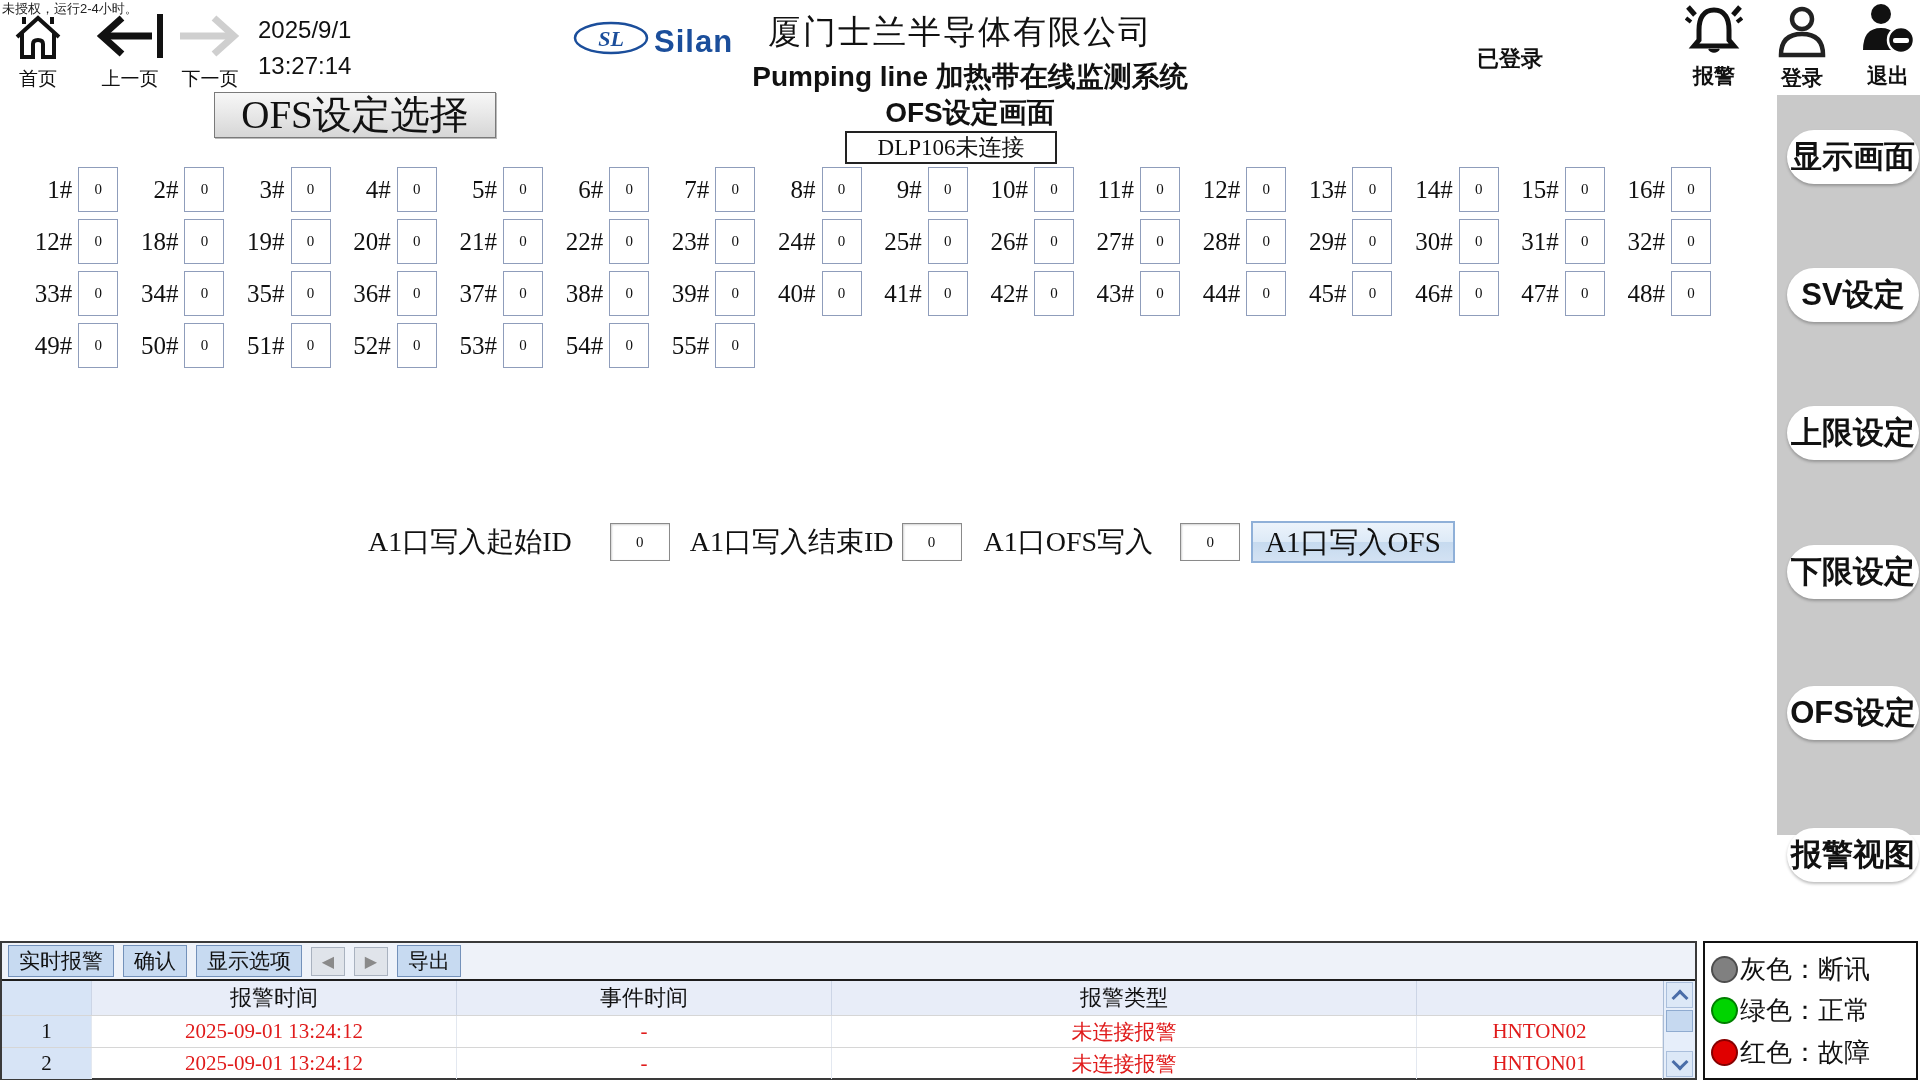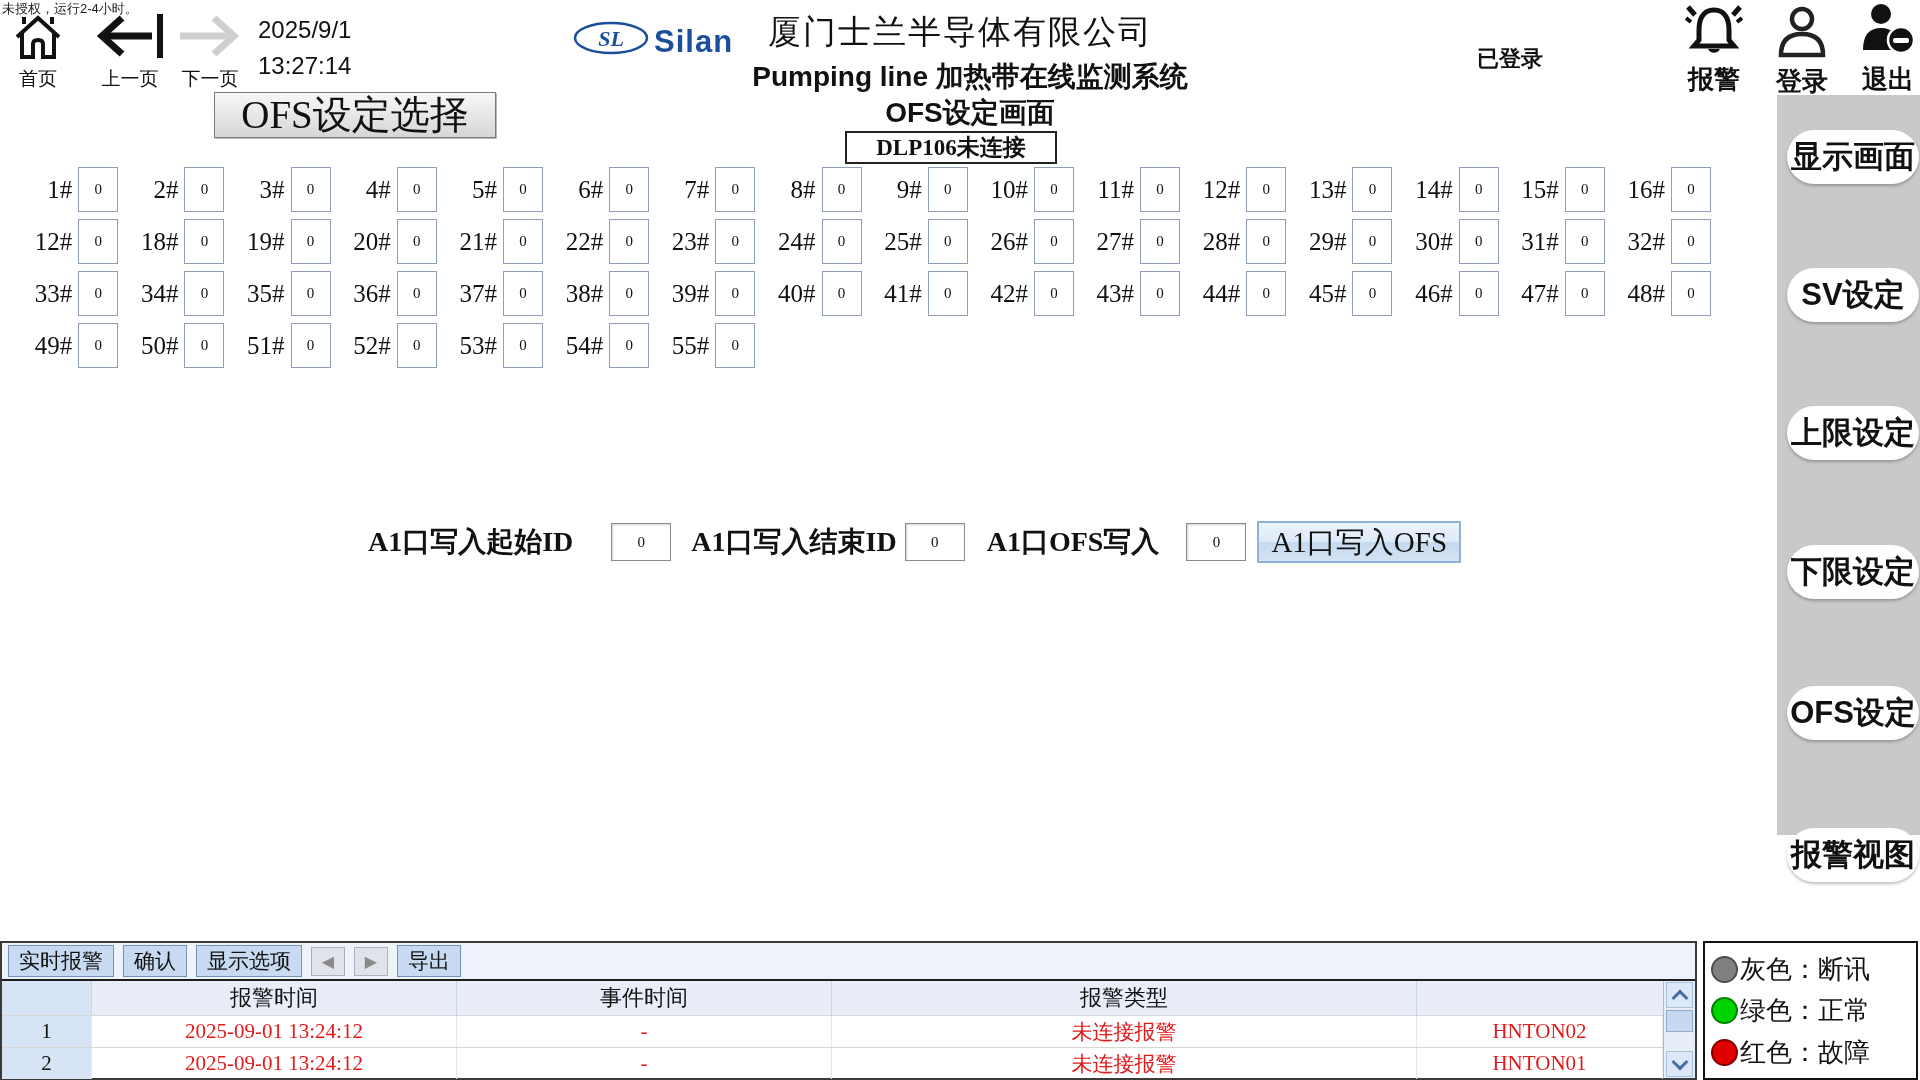--- a/index.html
+++ b/index.html
@@ -24,41 +24,41 @@
     border:1px solid #7a7a7a;box-shadow:1px 1px 0 #bbb;
     font-size:39px;text-align:center;line-height:44px;}
 
   
   .logo{left:572px;top:16px;display:flex;align-items:center;}
   .logo-text{color:#1b4e9b;font-weight:bold;font-size:31px;letter-spacing:1px;margin-left:4px;margin-top:8px;}
   .company{left:768px;top:10px;font-size:33px;letter-spacing:2px;}
   .system{left:600px;top:58px;width:740px;text-align:center;font-weight:bold;font-size:28px;}
   .screen{left:600px;top:94px;width:740px;text-align:center;font-weight:bold;font-size:28px;}
   .device{left:845px;top:131px;width:212px;height:33px;box-sizing:border-box;border:2px solid #222;
-    font-weight:bold;font-size:23px;text-align:center;line-height:29px;}
+    font-weight:normal;font-size:23px;text-align:center;line-height:29px;}
   .login-status{left:1477px;top:44px;font-weight:bold;font-size:22px;}
 
   .ticon{text-align:center;}
-  .ticon .nav-lbl{font-weight:bold;font-size:26px;}
+  .ticon .nav-lbl{font-weight:bold;font-size:21px;}
   .alarm-ic{left:1684px;top:2px;width:60px;}
   .login-ic{left:1774px;top:6px;width:56px;}
   .logout-ic{left:1858px;top:2px;width:60px;}
 
   
   .channel-grid{left:12px;top:166px;width:1700px;display:flex;flex-wrap:wrap;row-gap:5px;}
   .ch-cell{width:106.2px;height:47px;display:flex;align-items:center;}
   .ch-label{flex:1;text-align:right;padding-right:6px;font-family:"Liberation Serif",serif;font-size:25px;}
   .ch-box{width:40px;height:45px;box-sizing:border-box;border:1px solid #8f9dbb;background:#fff;
     display:flex;align-items:center;justify-content:center;
     font-family:"Liberation Serif",serif;font-size:15px;}
 
   
   .write-row{left:368px;top:519px;height:46px;display:flex;align-items:center;
     font-family:"Liberation Serif",serif;}
-  .w-label{font-size:28px;font-weight:bold;white-space:nowrap;}
+  .w-label{font-size:28px;font-weight:normal;white-space:nowrap;}
   .w-input{width:60px;height:38px;box-sizing:border-box;border:1px solid #8a8a8a;background:#fff;
     box-shadow:inset 1px 1px 2px rgba(0,0,0,.18);display:flex;align-items:center;justify-content:center;font-size:15px;}
   .m1{margin-left:38px;} .m2{margin-left:20px;} .m3{margin-left:8px;} .m4{margin-left:22px;}
   .m5{margin-left:27px;} .m6{margin-left:11px;}
   .w-button{height:42px;box-sizing:border-box;padding:0 12px;
     background:linear-gradient(#ecf3fb 0%,#ddeaf7 49%,#c6daef 51%,#d3e2f3 100%);
     border:2px solid #8fb0d8;font-size:29px;line-height:38px;white-space:nowrap;}
 
   
   .sidebar{left:1777px;top:95px;width:143px;height:740px;background:#c9c9c9;}

